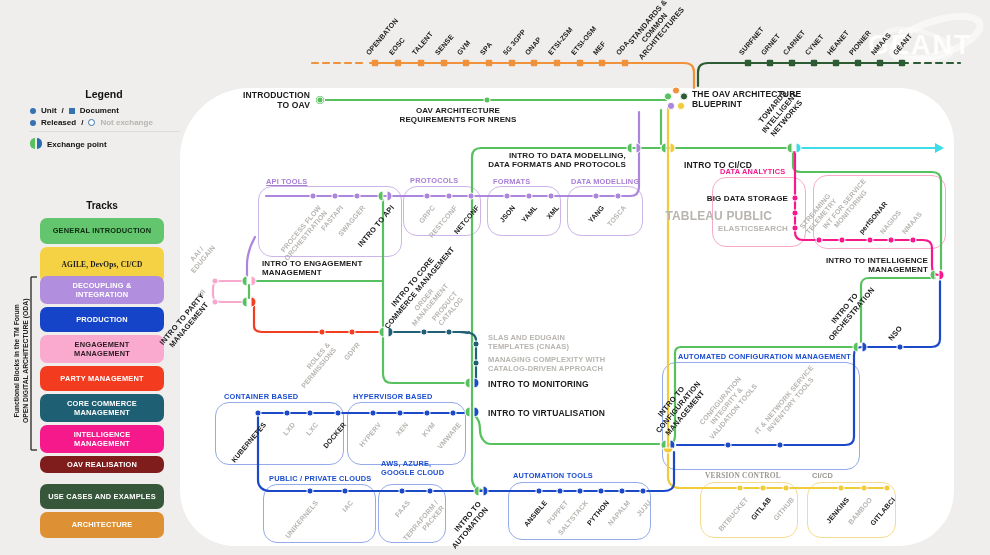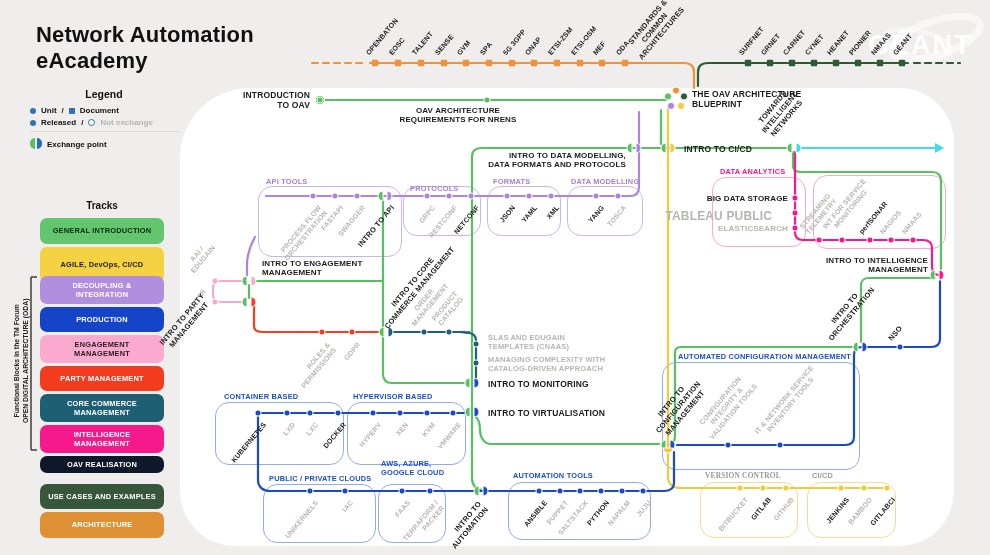--- a/index.html
+++ b/index.html
@@ -54,22 +54,20 @@
 
 <div id="stage">
   <div class="panel"></div>
 
   <div class="geant">GÉANT</div>
   <svg width="990" height="555" style="position:absolute;inset:0;z-index:1">
     <ellipse cx="936" cy="38" rx="46" ry="17" transform="rotate(-18 936 38)" fill="none" stroke="#ffffff" stroke-width="7" opacity="0.55"></ellipse>
     <ellipse cx="918" cy="44" rx="34" ry="13" transform="rotate(14 918 44)" fill="none" stroke="#ffffff" stroke-width="5" opacity="0.4"></ellipse>
   </svg>
 
-  <div class="title">Network Automation
-eAcademy</div>
 
   <div class="legend">
     <h3>Legend</h3>
     <div class="lrow">
       <span class="dotb"></span>
       <span>Unit</span>
       <span>/</span>
       <span class="sqb"></span>
       <span>Document</span>
     </div>
@@ -83,39 +81,39 @@
     <div class="ldiv"></div>
     <div class="lrow">
       <span><span class="half halfL"></span><span class="half halfR"></span></span>
       <span>Exchange point</span>
     </div>
   </div>
 
   <div class="tracksTitle">Tracks</div>
   <div id="tracks">
       <div class="chip" style="background: rgb(99, 197, 109); color: rgb(13, 42, 16); top: 218px; height: 26px;">GENERAL INTRODUCTION</div>
-      <div class="chip" style="background: rgb(245, 210, 68); color: rgb(26, 26, 26); top: 247px; height: 36px;">AGILE, DevOps, CI/CD</div>
+      <div class="chip" style="background: rgb(245, 210, 68); color: rgb(26, 26, 26); top: 247px; height: 36px; font-family: Liberation Serif, serif;">AGILE, DevOps, CI/CD</div>
       <div class="chip" style="background: rgb(178, 143, 222); color: rgb(255, 255, 255); top: 276px; height: 28px;">DECOUPLING &amp; INTEGRATION</div>
       <div class="chip" style="background: rgb(22, 68, 200); color: rgb(255, 255, 255); top: 307px; height: 25px;">PRODUCTION</div>
       <div class="chip" style="background: rgb(249, 170, 206); color: rgb(42, 26, 34); top: 335px; height: 28px;">ENGAGEMENT MANAGEMENT</div>
       <div class="chip" style="background: rgb(243, 59, 31); color: rgb(255, 255, 255); top: 366px; height: 25px;">PARTY MANAGEMENT</div>
       <div class="chip" style="background: rgb(30, 95, 115); color: rgb(255, 255, 255); top: 394px; height: 28px;">CORE COMMERCE MANAGEMENT</div>
       <div class="chip" style="background: rgb(245, 25, 140); color: rgb(255, 255, 255); top: 425px; height: 28px;">INTELLIGENCE MANAGEMENT</div>
-      <div class="chip" style="background: #0f172a; color: rgb(255, 255, 255); top: 456px; height: 17px;">OAV REALISATION</div>
+      <div class="chip" style="background: #7f1d1d; color: rgb(255, 255, 255); top: 456px; height: 17px;">OAV REALISATION</div>
       <div class="chip" style="background: rgb(55, 87, 58); color: rgb(255, 255, 255); top: 484px; height: 25px;">USE CASES AND EXAMPLES</div>
       <div class="chip" style="background: rgb(222, 145, 52); color: rgb(255, 255, 255); top: 512px; height: 26px;">ARCHITECTURE</div>
     </div>
   <div class="oda">Functional Blocks in the TM Forum
 OPEN DIGITAL ARCHITECTURE (ODA)</div>
 
   <div id="boxes">
       <div class="gbox" style="left: 258px; top: 186px; width: 142px; height: 69px; border-color: rgb(205, 180, 232);"></div>
-      <div class="gtitle" style="left: 266px; top: 177px; color: rgb(168, 127, 214);">API TOOLS</div>
+      <div class="gtitle" style="left: 266px; top: 177px; color: rgb(168, 127, 214); text-decoration: underline;">API TOOLS</div>
       <div class="gbox" style="left: 403px; top: 186px; width: 76px; height: 48px; border-color: rgb(205, 180, 232);"></div>
-      <div class="gtitle" style="left: 410px; top: 184px; color: rgb(168, 127, 214);">PROTOCOLS</div>
+      <div class="gtitle" style="left: 410px; top: 176px; color: rgb(168, 127, 214);">PROTOCOLS</div>
       <div class="gbox" style="left: 487px; top: 186px; width: 72px; height: 48px; border-color: rgb(205, 180, 232);"></div>
       <div class="gtitle" style="left: 493px; top: 177px; color: rgb(168, 127, 214);">FORMATS</div>
       <div class="gbox" style="left: 567px; top: 186px; width: 74px; height: 48px; border-color: rgb(205, 180, 232);"></div>
       <div class="gtitle" style="left: 571px; top: 177px; color: rgb(168, 127, 214);">DATA MODELLING</div>
       <div class="gbox" style="left: 712px; top: 177px; width: 92px; height: 68px; border-color: rgb(248, 170, 200);"></div>
       <div class="gtitle" style="left: 720px; top: 167px; color: rgb(245, 25, 140);">DATA ANALYTICS</div>
       <div class="gbox" style="left: 813px; top: 175px; width: 131px; height: 72px; border-color: rgb(248, 170, 200);"></div>
       <div class="gbox" style="left: 662px; top: 362px; width: 196px; height: 106px; border-color: rgb(147, 171, 232);"></div>
       <div class="gtitle" style="left: 678px; top: 352px; color: rgb(29, 78, 210);">AUTOMATED CONFIGURATION MANAGEMENT</div>
       <div class="gbox" style="left: 215px; top: 402px; width: 127px; height: 61px; border-color: rgb(147, 171, 232);"></div>
@@ -370,21 +368,21 @@
       <div class="lbl rotD g" style="left: 868px; top: 496px;">BAMBOO</div>
       <div class="lbl rotD" style="left: 891px; top: 496px;">GITLABCI</div>
       <div class="lbl R" style="left: 310px; top: 90px; font-size: 8.5px;">INTRODUCTION
 TO OAV</div>
       <div class="lbl C" style="left: 458px; top: 106px; font-size: 8px;">OAV ARCHITECTURE
 REQUIREMENTS FOR NRENS</div>
       <div class="lbl L" style="left: 692px; top: 89px; font-size: 8.5px;">THE OAV ARCHITECTURE
 BLUEPRINT</div>
       <div class="lbl R" style="left: 626px; top: 151px; font-size: 8px;">INTRO TO DATA MODELLING,
 DATA FORMATS AND PROTOCOLS</div>
-      <div class="lbl L" style="left: 684px; top: 144px; font-size: 8.5px;">INTRO TO CI/CD</div>
+      <div class="lbl L" style="left: 684px; top: 160px; font-size: 8.5px;">INTRO TO CI/CD</div>
       <div class="lbl R" style="left: 788px; top: 194px; font-size: 8px;">BIG DATA STORAGE</div>
       <div class="lbl R g" style="left: 772px; top: 209px; font-size: 12px;">TABLEAU PUBLIC</div>
       <div class="lbl R g" style="left: 788px; top: 224px; font-size: 8px;">ELASTICSEARCH</div>
       <div class="lbl L" style="left: 262px; top: 259px; font-size: 8px;">INTRO TO ENGAGEMENT
 MANAGEMENT</div>
       <div class="lbl L g" style="left: 488px; top: 334px; font-size: 7.5px;">SLAS AND EDUGAIN
 TEMPLATES (CNAAS)</div>
       <div class="lbl L g" style="left: 488px; top: 356px; font-size: 7.5px;">MANAGING COMPLEXITY WITH
 CATALOG-DRIVEN APPROACH</div>
       <div class="lbl L" style="left: 488px; top: 379px; font-size: 8.5px;">INTRO TO MONITORING</div>

